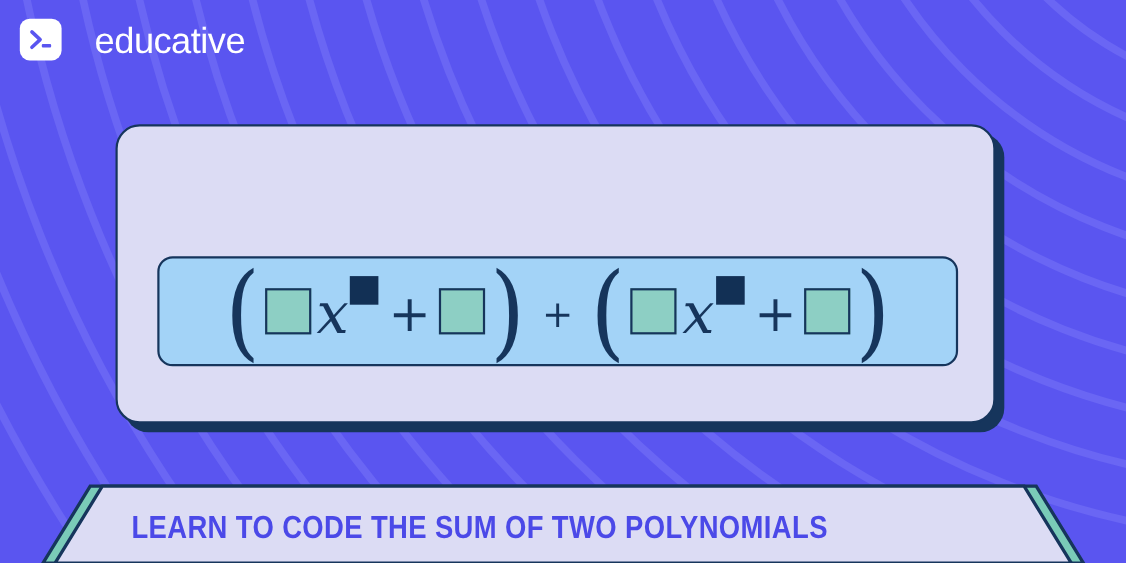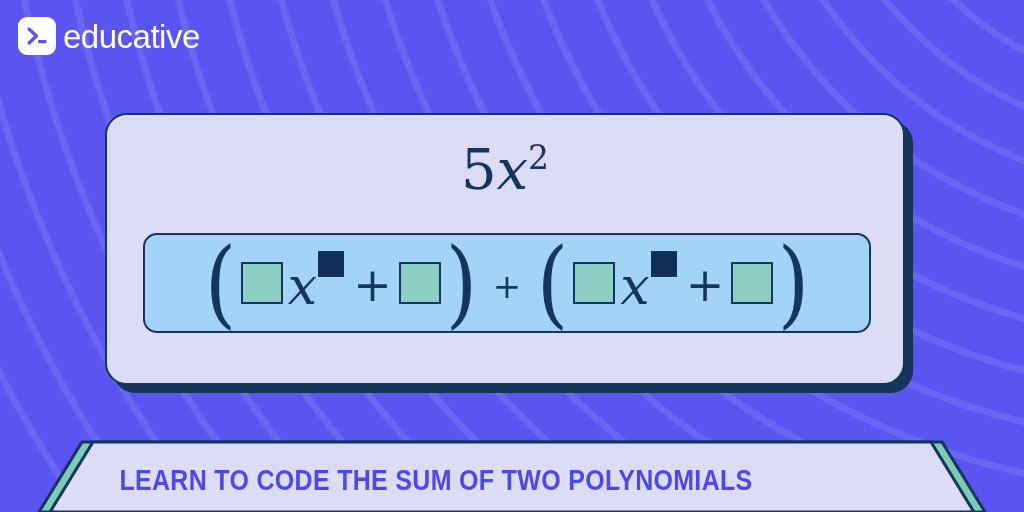--- a/index.html
+++ b/index.html
@@ -24,21 +24,21 @@
     height: 512px;
   }
 
   
   #logo {
     position: absolute;
     left: 18px;
     top: 17px;
     display: flex;
     align-items: center;
-    gap: 7px;
+    gap: 30px;
   }
   #logo-mark {
     width: 38px;
     height: 38px;
     border-radius: 9px;
     background: #FFFFFF;
     display: flex;
     align-items: center;
     justify-content: center;
   }
@@ -217,23 +217,20 @@
         <rect x="14" y="17" width="8.5" height="3.2" rx="1" fill="#5A55F0"></rect>
       </svg>
     </div>
     <div id="logo-word">educative</div>
   </div>
 
   <div id="card-shadow"></div>
 
   <div id="card">
 
-    <div id="card-title">
-      <span class="num">5</span><span>x</span><span class="sup">2</span>
-    </div>
 
     <div id="expr-panel">
 
       <div class="group">
         <span class="paren paren-l">(</span>
         <span class="slot"></span>
         <span class="var">x</span>
         <span class="exp-slot"></span>
         <span class="plus-inner">+</span>
         <span class="slot"></span>

